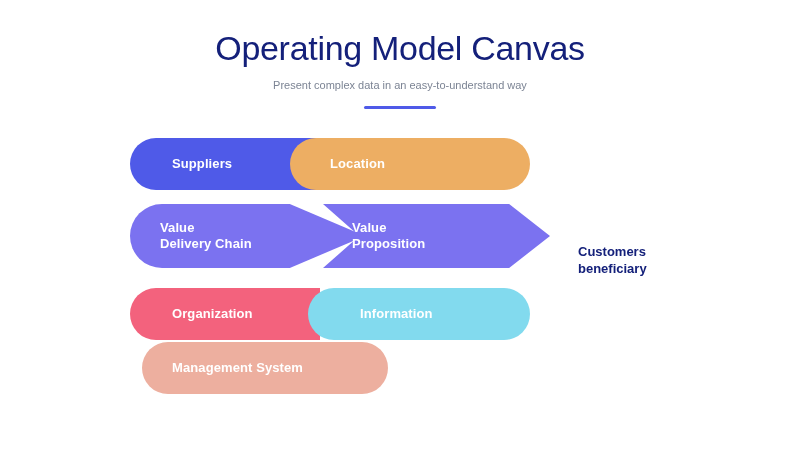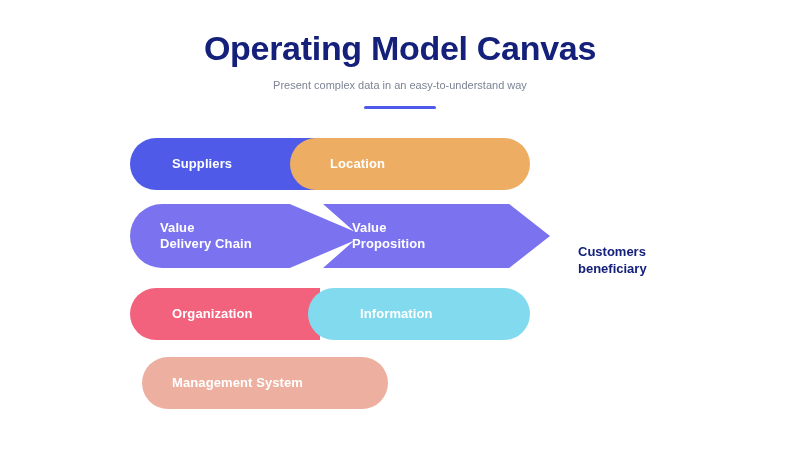--- a/index.html
+++ b/index.html
@@ -26,21 +26,21 @@
   
   .header {
     position: absolute;
     left: 0;
     top: 28px;
     width: 800px;
     text-align: center;
   }
   .title {
     font-size: 34px;
-    font-weight: bold;
+    font-weight: normal;
     color: #14207A;
     letter-spacing: -0.3px;
     line-height: 40px;
     margin: 0;
     white-space: nowrap;
   }
   .subtitle {
     font-size: 11px;
     color: #7C8494;
     margin: 0;
@@ -145,21 +145,21 @@
     position: absolute;
     left: 178px; top: 0;
     width: 222px; height: 52px;
     background: #82DAEE;
     border-radius: 26px;
   }
   #label-organization { left: 42px; top: 18px; }
   #label-information  { left: 230px; top: 18px; text-align: right; }
 
   
-  #row-mgmt { left: 142px; top: 357px; width: 246px; height: 40px; }
+  #row-mgmt { left: 142px; top: 342px; width: 246px; height: 40px; }
   #shape-management {
     position: absolute;
     left: 0; top: 0;
     width: 246px; height: 52px;
     background: #EDAF9F;
     border-radius: 26px;
   }
   #label-management { left: 30px; top: 18px; }
 </style>
 </head>

